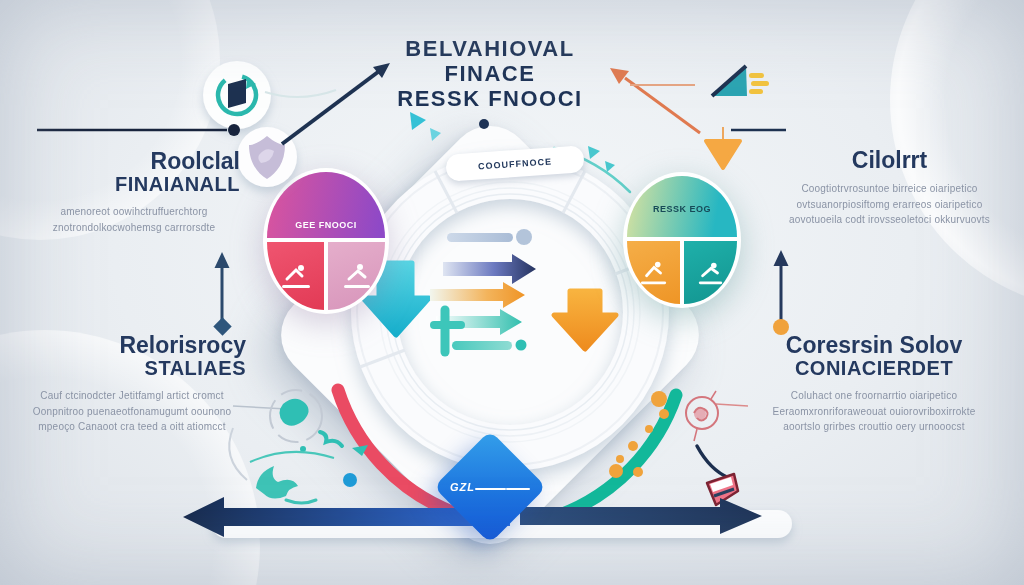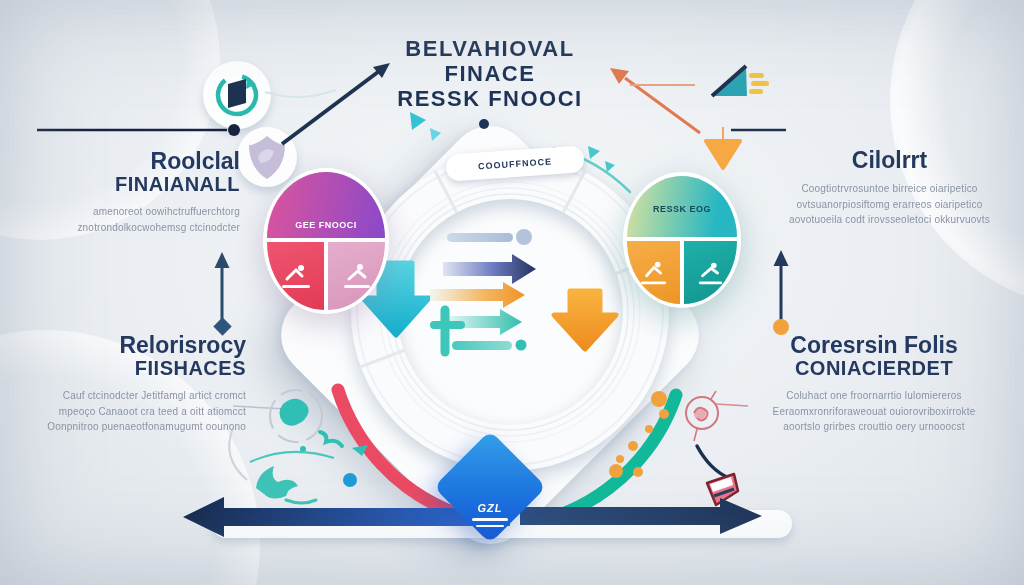--- a/index.html
+++ b/index.html
@@ -40,32 +40,32 @@
   #pie-right .half{left:0;top:0;width:110px;height:61px;border-radius:55px 55px 0 0 / 61px 61px 0 0;
     background:linear-gradient(100deg,#cfe0a2 5%,#27b7c2 80%);}
   #pie-right .bl{left:0;top:65px;width:53px;height:63px;border-radius:0 0 0 53px / 0 0 0 63px;
     background:linear-gradient(160deg,#f5ae48,#ee9526);}
   #pie-right .br{left:57px;top:65px;width:53px;height:63px;border-radius:0 0 53px 0 / 0 0 63px 0;
     background:linear-gradient(160deg,#1fb0aa,#12948f);}
   #pie-right .label{top:28px;color:#174a58;}
 
   .diamond{position:absolute;left:450px;top:447px;width:80px;height:80px;transform:rotate(45deg);border-radius:10px;
     background:linear-gradient(135deg,#34a0ea,#0b52d6);box-shadow:0 12px 22px rgba(30,80,180,.35);z-index:7;}
-  .diamond-content{position:absolute;left:450px;top:447px;width:80px;height:80px;display:flex;flex-direction:column;
+  .diamond-content{position:absolute;left:450px;top:447px;width:80px;height:80px;display:flex;
     align-items:center;justify-content:flex-end;color:#fff;z-index:8;}
   .diamond-content .dl{font-size:11px;font-weight:bold;font-style:italic;letter-spacing:1px;}
   .diamond-content .rule{height:2.5px;background:#fff;border-radius:2px;margin-top:4px;}
   .r1{width:36px;} .r2{width:28px;}
 
   .tblock{position:absolute;z-index:9;}
   .tblock .h1{font-size:23px;font-weight:bold;color:#24395f;line-height:1.05;}
   .tblock .h2{font-size:20px;font-weight:bold;color:#24395f;letter-spacing:.5px;line-height:1.1;}
   .tblock .body{margin-top:9px;font-size:10px;color:#8a93a5;line-height:15.5px;letter-spacing:.2px;}
   .tblock.left{text-align:right;}
-  .tblock.left .body{}
+  .tblock.left .body{text-align:center;}
   .tblock.right{text-align:center;}
 </style>
 </head>
 <body>
 
 <div id="stage">
   <div class="sw sw1"></div>
   <div class="sw sw2"></div>
   <div class="sw sw3"></div>
 
@@ -305,45 +305,45 @@
     <div>BELVAHIOVAL</div>
     <div>FINACE</div>
     <div>RESSK FNOOCI</div>
   </div>
 
   <div class="tblock left" style="left:28px;top:149px;width:212px;">
     <div class="h1">Roolclal</div>
     <div class="h2">FINAIANALL</div>
     <div class="body">
       <div>amenoreot oowihctruffuerchtorg</div>
-      <div>znotrondolkocwohemsg ctcinodcter</div>
+      <div>znotrondolkocwohemsg carrrorsdte</div>
     </div>
   </div>
 
   <div class="tblock left" style="left:18px;top:333px;width:228px;">
     <div class="h1">Relorisrocy</div>
-    <div class="h2">FIISHACES</div>
+    <div class="h2">STALIAES</div>
     <div class="body">
       <div>Cauf ctcinodcter Jetitfamgl artict cromct</div>
+      <div>Oonpnitroo puenaeotfonamugumt oounono</div>
       <div>mpeoço Canaoot cra teed a oitt atiomcct</div>
-      <div>Oonpnitroo puenaeotfonamugumt oounono</div>
     </div>
   </div>
 
   <div class="tblock right" style="left:772px;top:148px;width:235px;">
     <div class="h1">Cilolrrt</div>
     <div class="body">
       <div>Coogtiotrvrosuntoe birreice oiaripetico</div>
       <div>ovtsuanorpiosiftomg erarreos oiaripetico</div>
       <div>aovotuoeila codt irovsseoletoci okkurvuovts</div>
     </div>
   </div>
 
   <div class="tblock right" style="left:750px;top:333px;width:248px;">
-    <div class="h1">Coresrsin Folis</div>
+    <div class="h1">Coresrsin Solov</div>
     <div class="h2">CONIACIERDET</div>
     <div class="body">
-      <div>Coluhact one froornarrtio lulomiereros</div>
+      <div>Coluhact one froornarrtio oiaripetico</div>
       <div>Eeraomxronriforaweouat ouiorovriboxirrokte</div>
       <div>aoortslo grirbes crouttio oery urnooocst</div>
     </div>
   </div>
 </div>
 
 </body></html>

